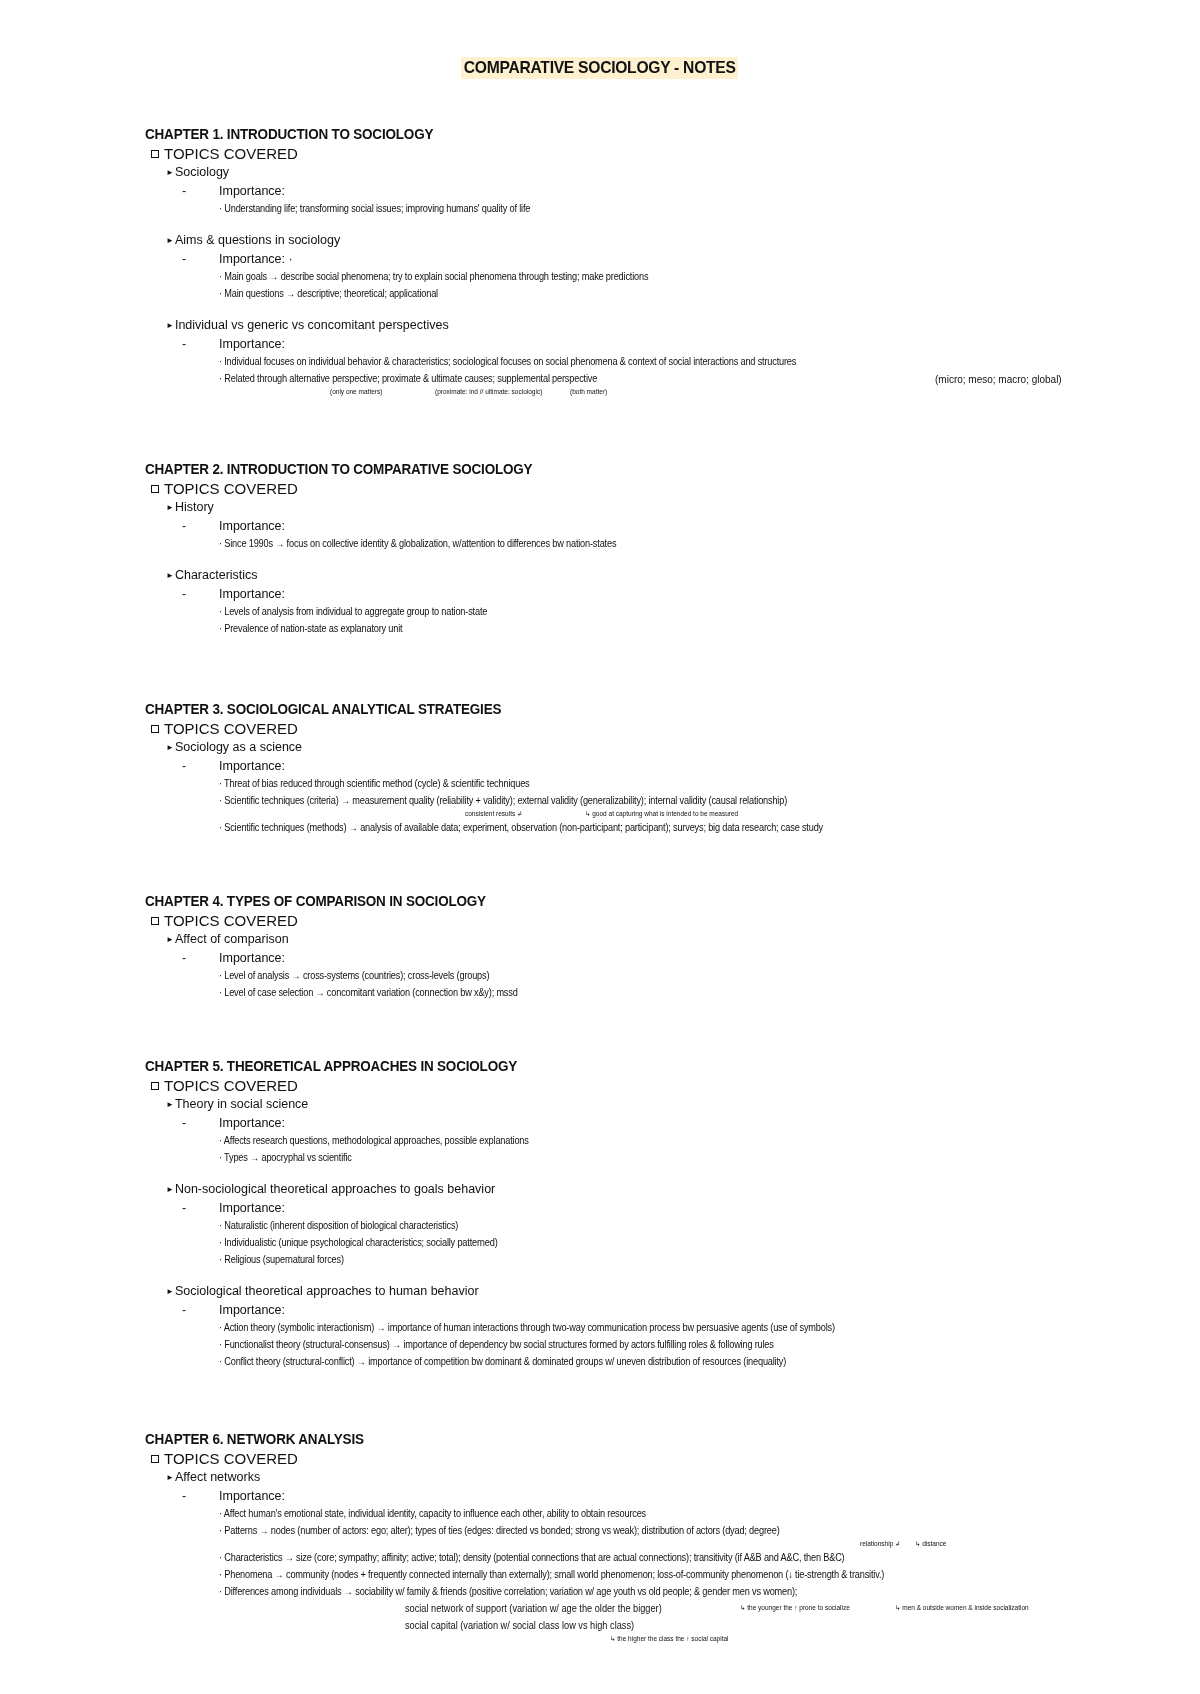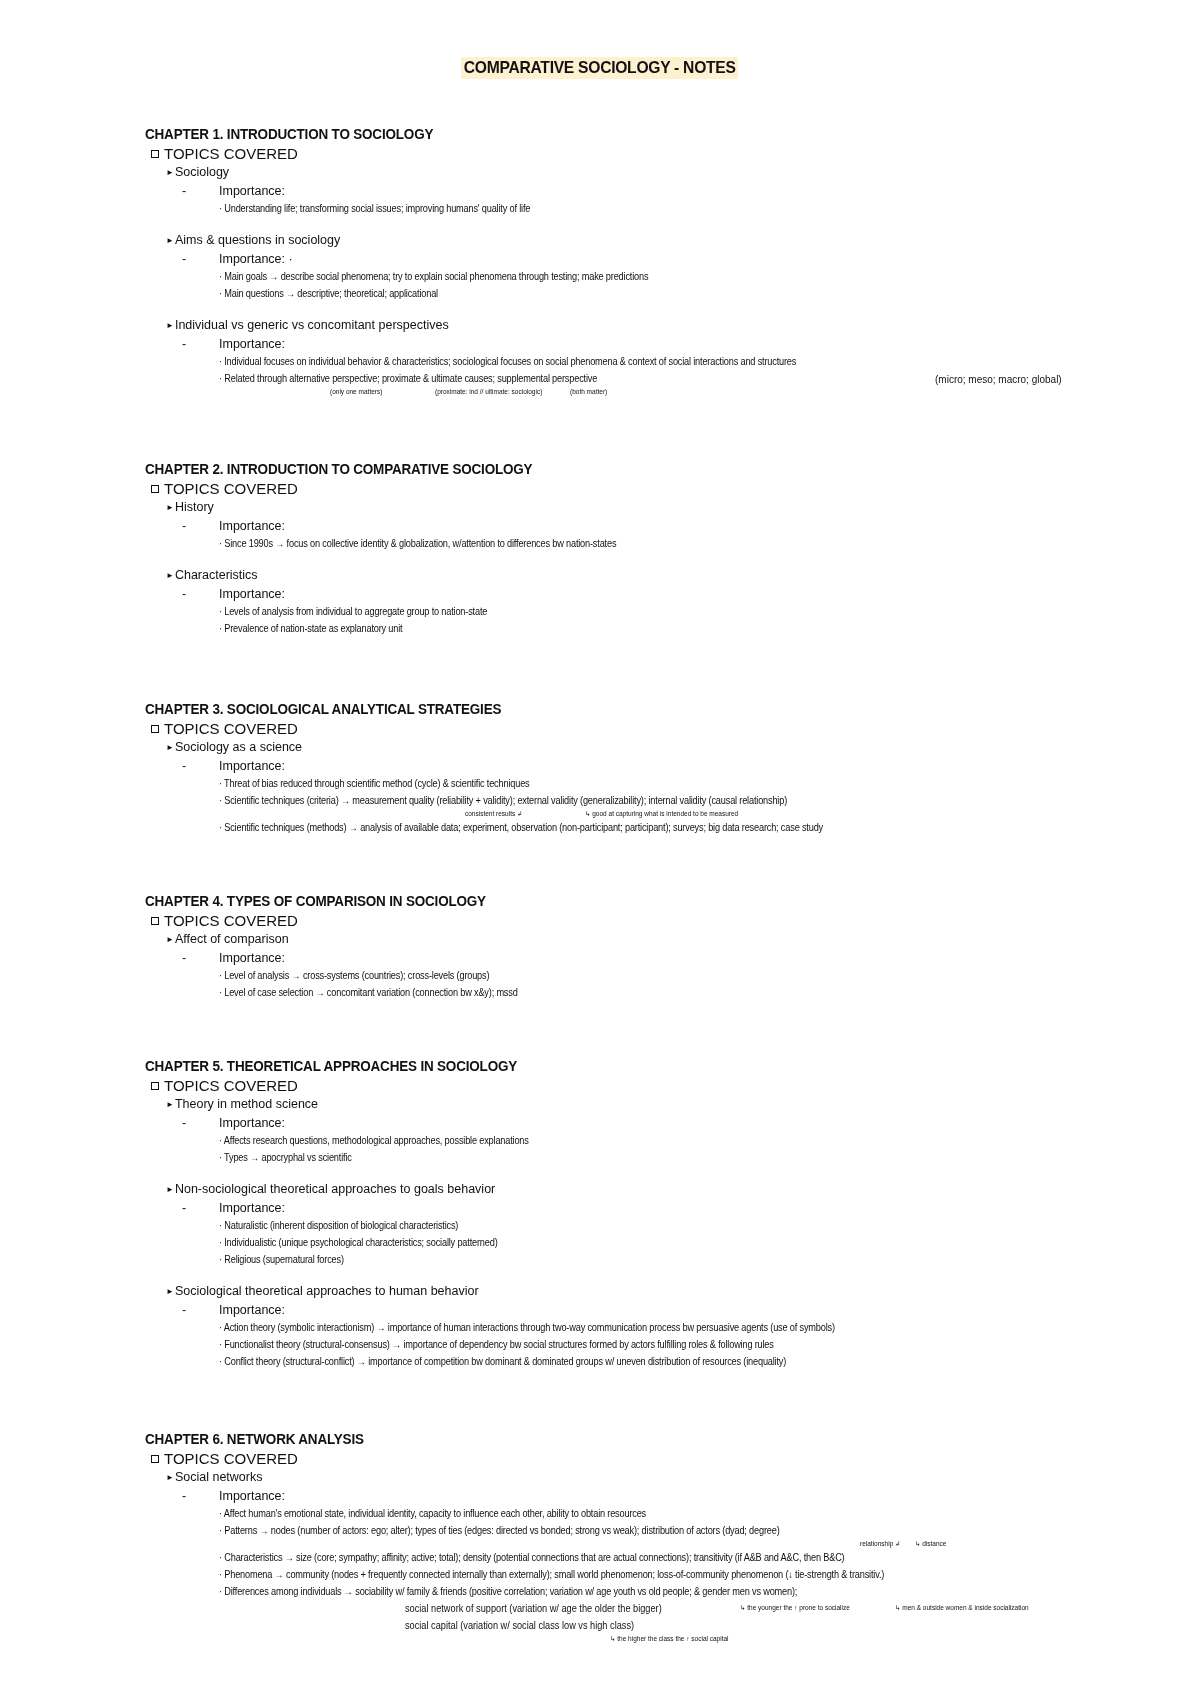--- a/index.html
+++ b/index.html
@@ -117,21 +117,21 @@
         <span class="lbl">Importance:</span>
       </div>
     <div class="item">· Level of analysis → cross-systems (countries); cross-levels (groups)</div>
     <div class="item">· Level of case selection → concomitant variation (connection bw x&amp;y); mssd</div>
   </div>
 
   <div class="chapter" style="top:1032px;">
     <div class="ch-title">CHAPTER 5. THEORETICAL APPROACHES IN SOCIOLOGY</div>
     <div class="topics"><span class="sq"></span><span>TOPICS COVERED</span></div>
 
-    <div class="topic"><span class="arr">►</span><span>Theory in method science</span></div>
+    <div class="topic"><span class="arr">►</span><span>Theory in social science</span></div>
     <div class="imp-row">
         <span class="dash">-</span>
         <span class="lbl">Importance:</span>
       </div>
     <div class="item">· Affects research questions, methodological approaches, possible explanations</div>
     <div class="item">· Types → apocryphal vs scientific</div>
     <div class="gap"></div>
 
     <div class="topic"><span class="arr">►</span><span>Non-sociological theoretical approaches to goals behavior</span></div>
     <div class="imp-row">
@@ -150,21 +150,21 @@
       </div>
     <div class="item">· Action theory (symbolic interactionism) → importance of human interactions through two-way communication process bw persuasive agents (use of symbols)</div>
     <div class="item">· Functionalist theory (structural-consensus) → importance of dependency bw social structures formed by actors fulfilling roles &amp; following rules</div>
     <div class="item">· Conflict theory (structural-conflict) → importance of competition bw dominant &amp; dominated groups w/ uneven distribution of resources (inequality)</div>
   </div>
 
   <div class="chapter" style="top:1405px;">
     <div class="ch-title">CHAPTER 6. NETWORK ANALYSIS</div>
     <div class="topics"><span class="sq"></span><span>TOPICS COVERED</span></div>
 
-    <div class="topic"><span class="arr">►</span><span>Social networks</span></div>
+    <div class="topic"><span class="arr">►</span><span>Affect networks</span></div>
     <div class="imp-row">
         <span class="dash">-</span>
         <span class="lbl">Importance:</span>
       </div>
     <div class="item">· Affect human's emotional state, individual identity, capacity to influence each other, ability to obtain resources</div>
     <div class="item">· Patterns → nodes (number of actors: ego; alter); types of ties (edges: directed vs bonded; strong vs weak); distribution of actors (dyad; degree)</div>
     <div class="note">
       <span style="left:715px;">relationship ↲</span>
       <span style="left:770px;">↳ distance</span>
     </div>

